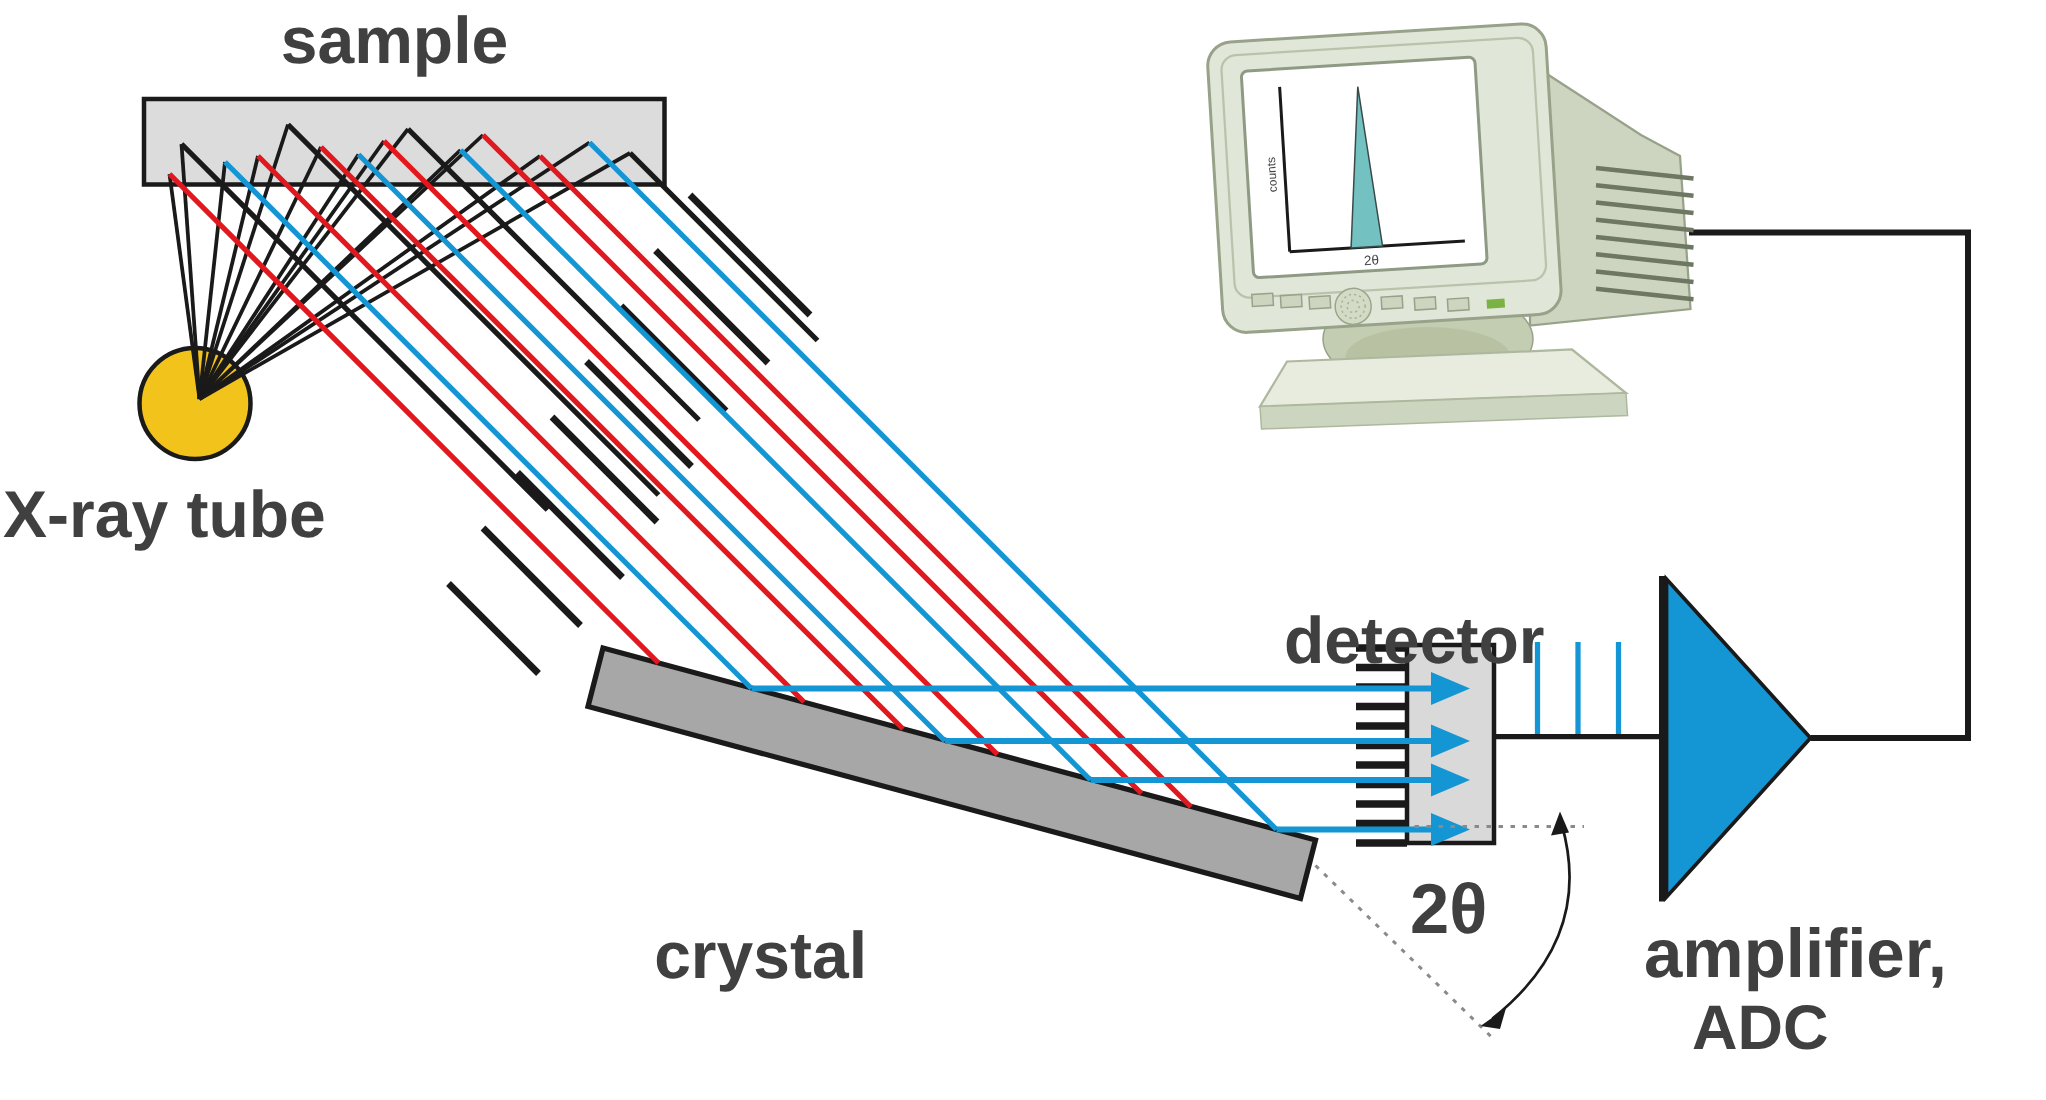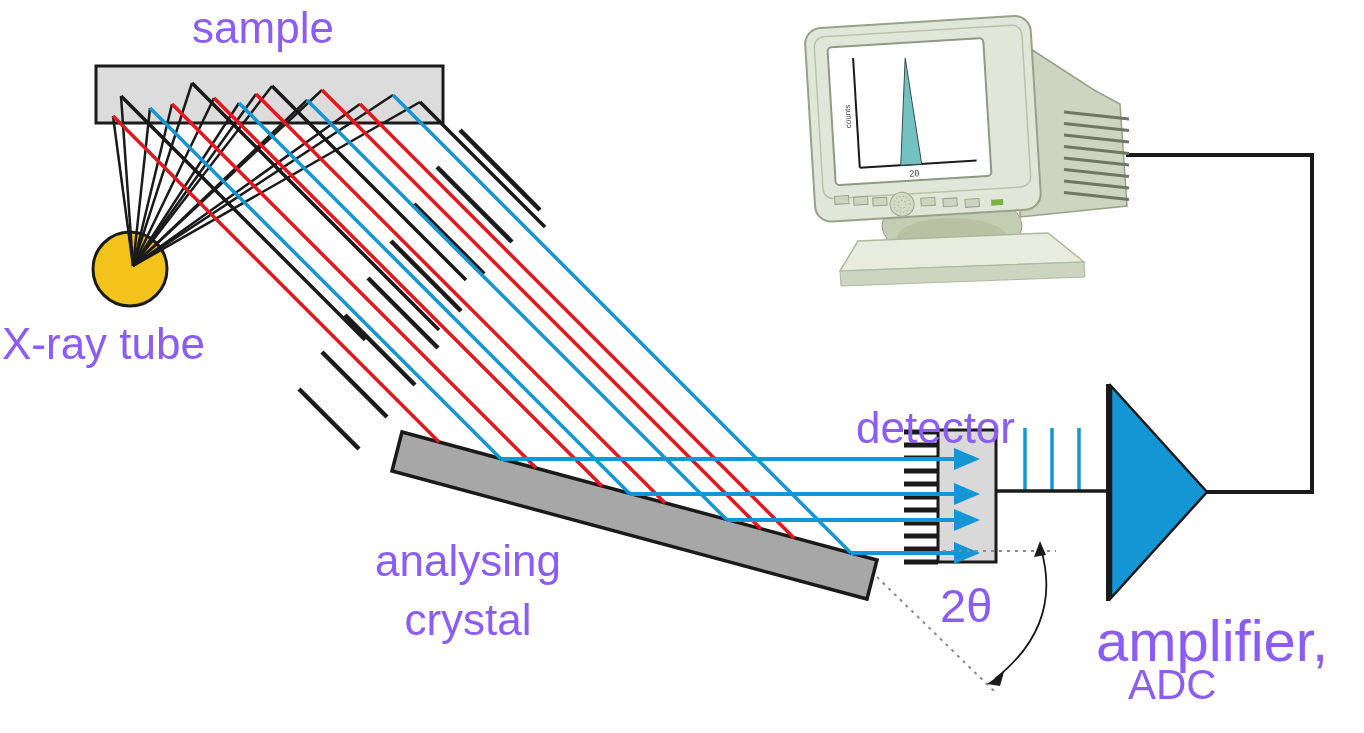--- a/index.html
+++ b/index.html
@@ -1,21 +1,21 @@
 <!DOCTYPE html>
 <html><head>
 <meta charset="utf-8">
 <style>
   html,body{margin:0;padding:0;background:#ffffff;}
   .stage{
     position:relative;width:1364px;height:733px;background:#ffffff;overflow:hidden;
     font-family:"Liberation Sans","DejaVu Sans",sans-serif;
   }
   .stage svg{position:absolute;left:0;top:0;}
-  .lbl{position:absolute;color:#8b5cf6;font-size:44px;line-height:1.05;white-space:nowrap;}
+  .lbl{position:absolute;color:#404040;font-size:44px;line-height:1.05;white-space:nowrap;font-weight:bold;}
   .ctr{text-align:center;}
 </style>
 </head>
 <body>
 
 <div class="stage">
   <svg id="scene" width="1364" height="733" viewBox="0 0 1364 733">
       <rect x="96" y="66" width="347" height="57" fill="#dcdcdc" stroke="#1a1a1a" stroke-width="3"></rect>
       <circle cx="130" cy="269" r="37" fill="#f2c31a" stroke="#1a1a1a" stroke-width="3"></circle>
       <line x1="133" y1="266" x2="113" y2="116" stroke="#1a1a1a" stroke-width="2.5" stroke-linecap="butt"></line>
@@ -118,18 +118,17 @@
         <circle cx="897" cy="203" r="12" fill="#d3dbc6" stroke="#9aa68c" stroke-width="1"></circle>
         <circle cx="897" cy="203" r="8" fill="none" stroke="#a8b296" stroke-width="1" stroke-dasharray="1.5 2"></circle>
         <circle cx="897" cy="203" r="4" fill="none" stroke="#a8b296" stroke-width="1" stroke-dasharray="1.5 2"></circle>
         <rect x="986" y="204" width="12" height="6" fill="#7ab344"></rect>
       </g>
     </svg>
 
   <div class="lbl ctr" style="left:150px;top:5px;width:226px;">sample</div>
   <div class="lbl" style="left:2px;top:321px;">X-ray tube</div>
   <div class="lbl" style="left:856px;top:367px;margin-top:38px;">detector</div>
-  <div class="lbl ctr" style="left:358px;top:538px;width:220px;">analysing</div>
-  <div class="lbl ctr" style="left:358px;top:597px;width:220px;">crystal</div>
+  <div class="lbl ctr" style="left:358px;top:615px;width:220px;text-align:right;">crystal</div>
   <div class="lbl" style="left:940px;top:581px;font-size:47px;">2θ</div>
-  <div class="lbl" style="left:1096px;top:611px;font-size:58px;">amplifier,</div>
+  <div class="lbl" style="left:1096px;top:611px;font-size:46px;">amplifier,</div>
   <div class="lbl" style="left:1128px;top:663px;font-size:42px;">ADC</div>
 </div>
 
 </body></html>

